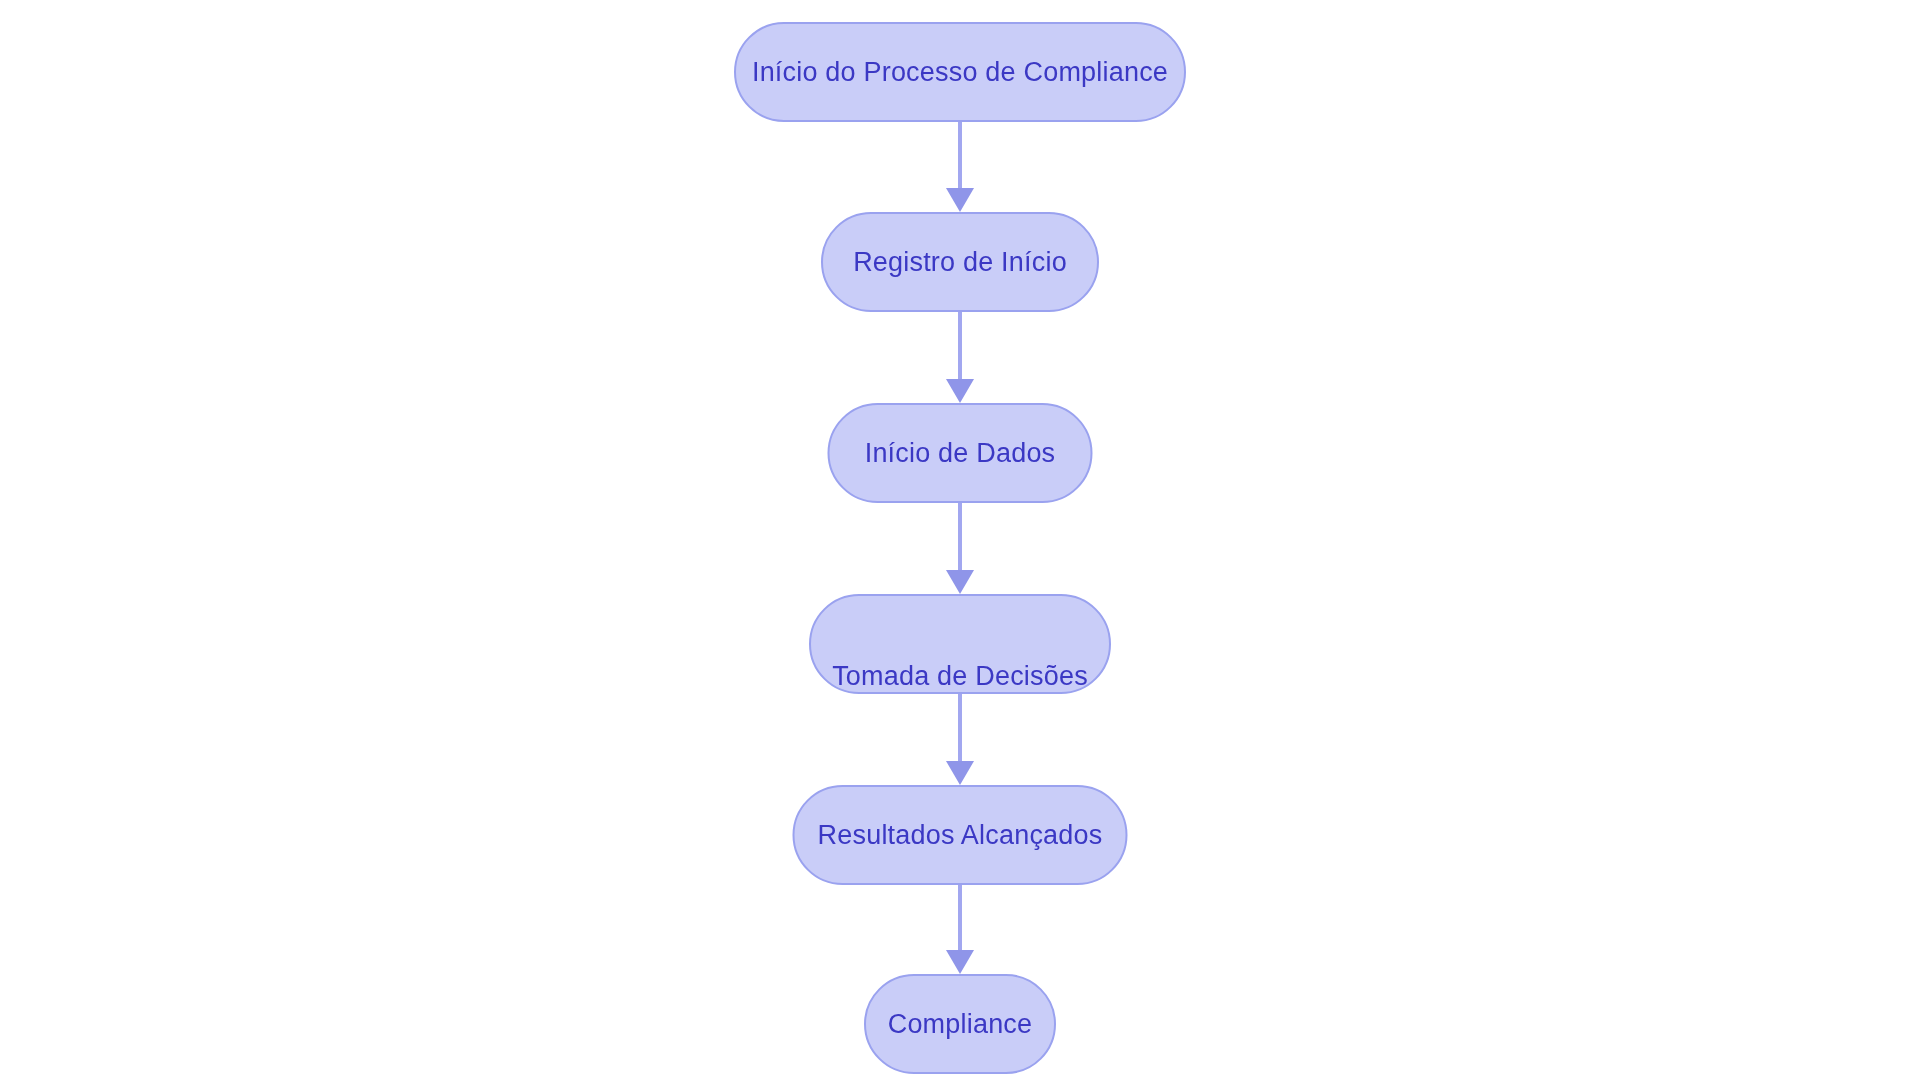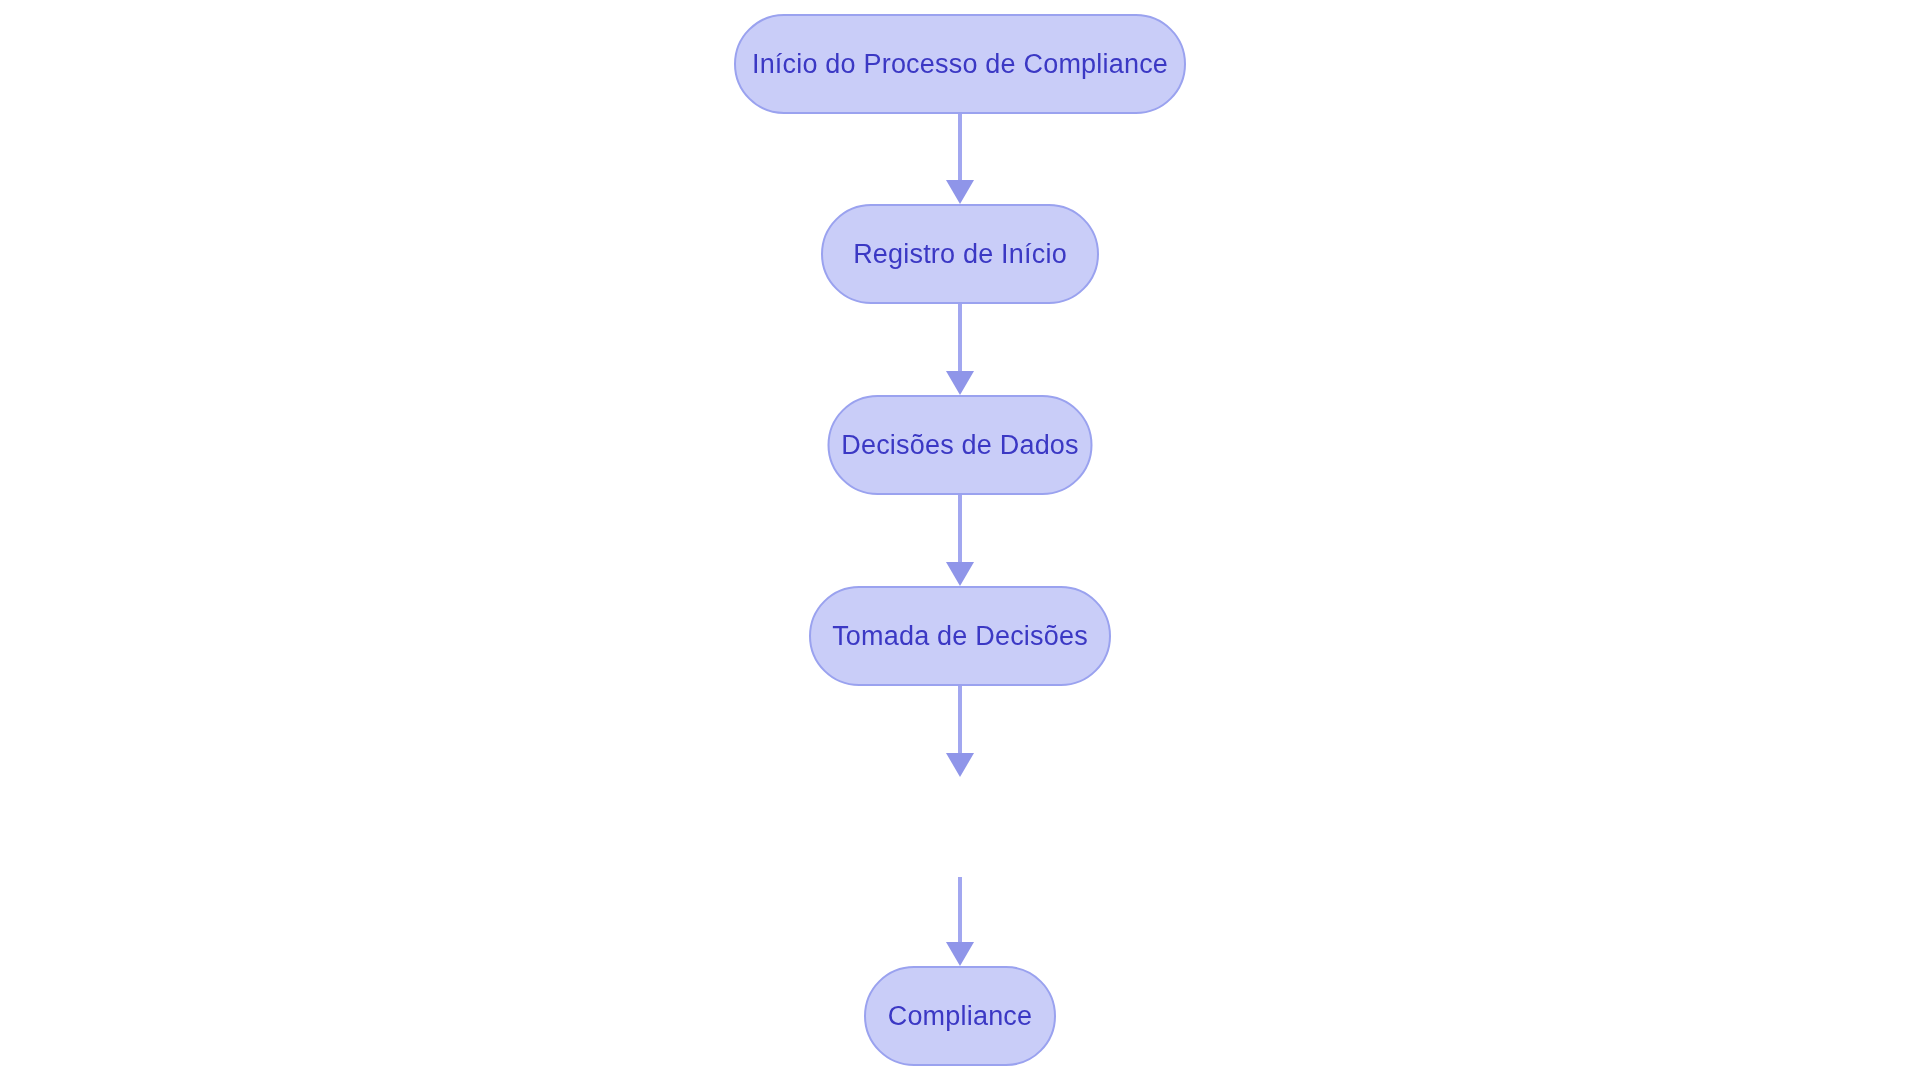--- a/index.html
+++ b/index.html
@@ -4,21 +4,21 @@
 <style>
   html, body { margin: 0; padding: 0; }
   body {
     width: 1920px;
     height: 1083px;
     background: #ffffff;
     font-family: "Liberation Sans", sans-serif;
     position: relative;
     overflow: hidden;
   }
-  .canvas { position: absolute; inset: 0; }
+  .canvas { position: absolute; inset: 0; margin-top: 8px; }
 
   .node {
     position: absolute;
     left: 50%;
     transform: translateX(-50%);
     height: 100px;
     box-sizing: border-box;
     display: flex;
     align-items: center;
     justify-content: center;
@@ -77,37 +77,40 @@
   <div class="node" style="top:204px; width:278px;">
     <span class="node-label">Registro de Início</span>
   </div>
 
   <div class="arrow" style="top:304px; height:91px;">
     <div class="arrow-shaft"></div>
     <div class="arrow-head"></div>
   </div>
 
   <div class="node" style="top:395px; width:265px;">
-    <span class="node-label">Decisões de Dados</span>
+    <span class="node-label">Início de Dados</span>
   </div>
 
   <div class="arrow" style="top:495px; height:91px;">
     <div class="arrow-shaft"></div>
     <div class="arrow-head"></div>
   </div>
 
-  <div class="node" style="top:586px; width:302px;">
+  <div class="node" style="top:586px; width:302px;align-items:flex-end;">
     <span class="node-label">Tomada de Decisões</span>
   </div>
 
   <div class="arrow" style="top:686px; height:91px;">
     <div class="arrow-shaft"></div>
     <div class="arrow-head"></div>
   </div>
 
+  <div class="node" style="top:777px; width:335px;">
+    <span class="node-label">Resultados Alcançados</span>
+  </div>
 
   <div class="arrow" style="top:877px; height:89px;">
     <div class="arrow-shaft"></div>
     <div class="arrow-head"></div>
   </div>
 
   <div class="node" style="top:966px; width:192px;">
     <span class="node-label">Compliance</span>
   </div>
 

